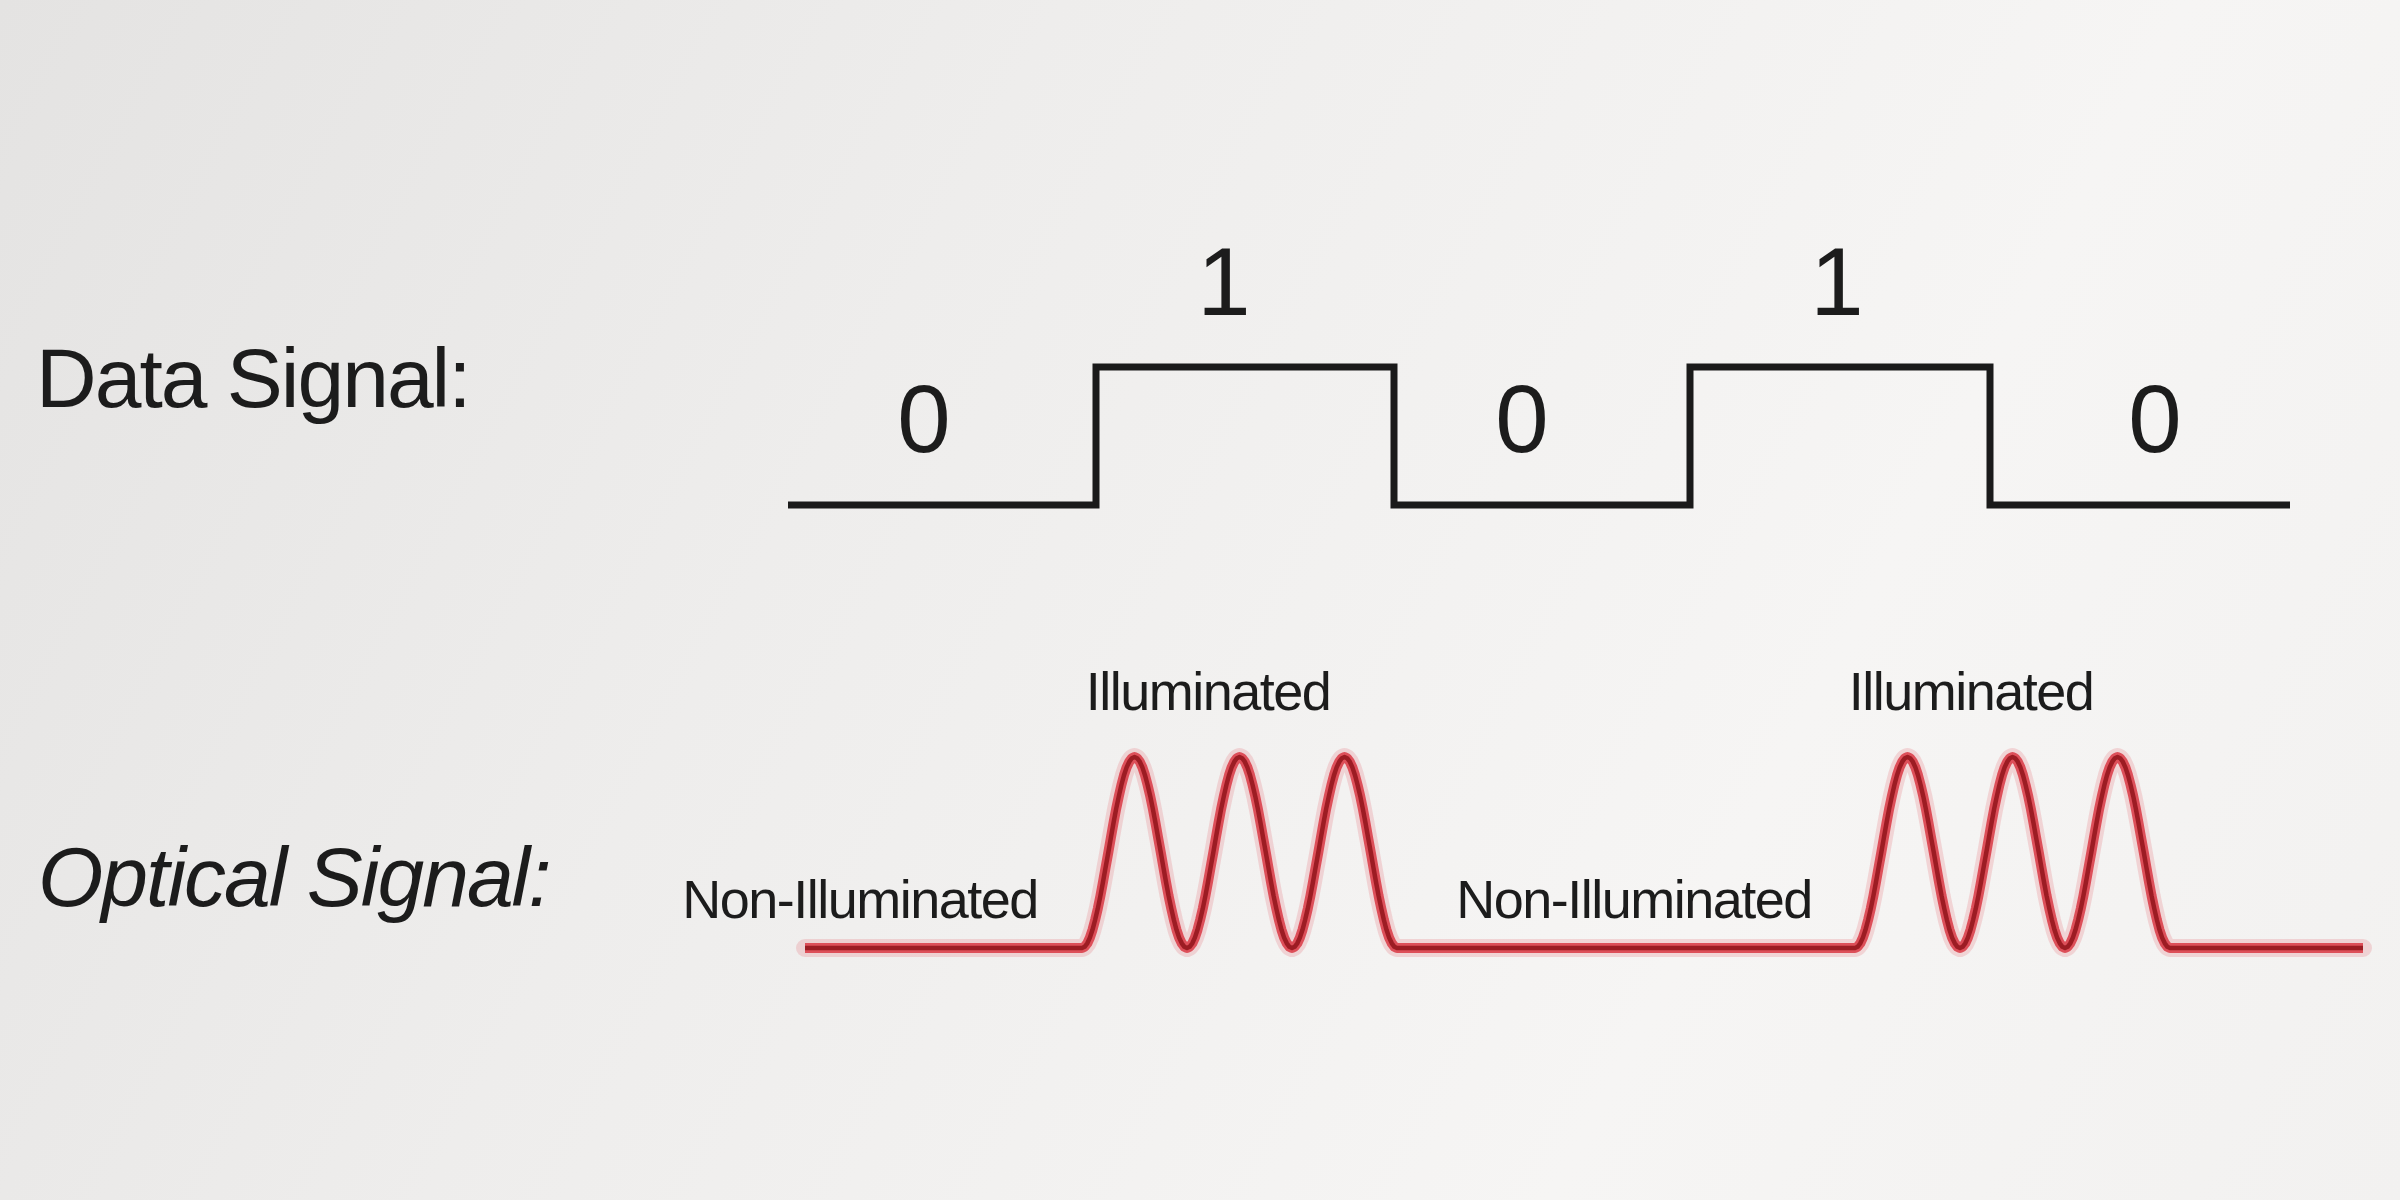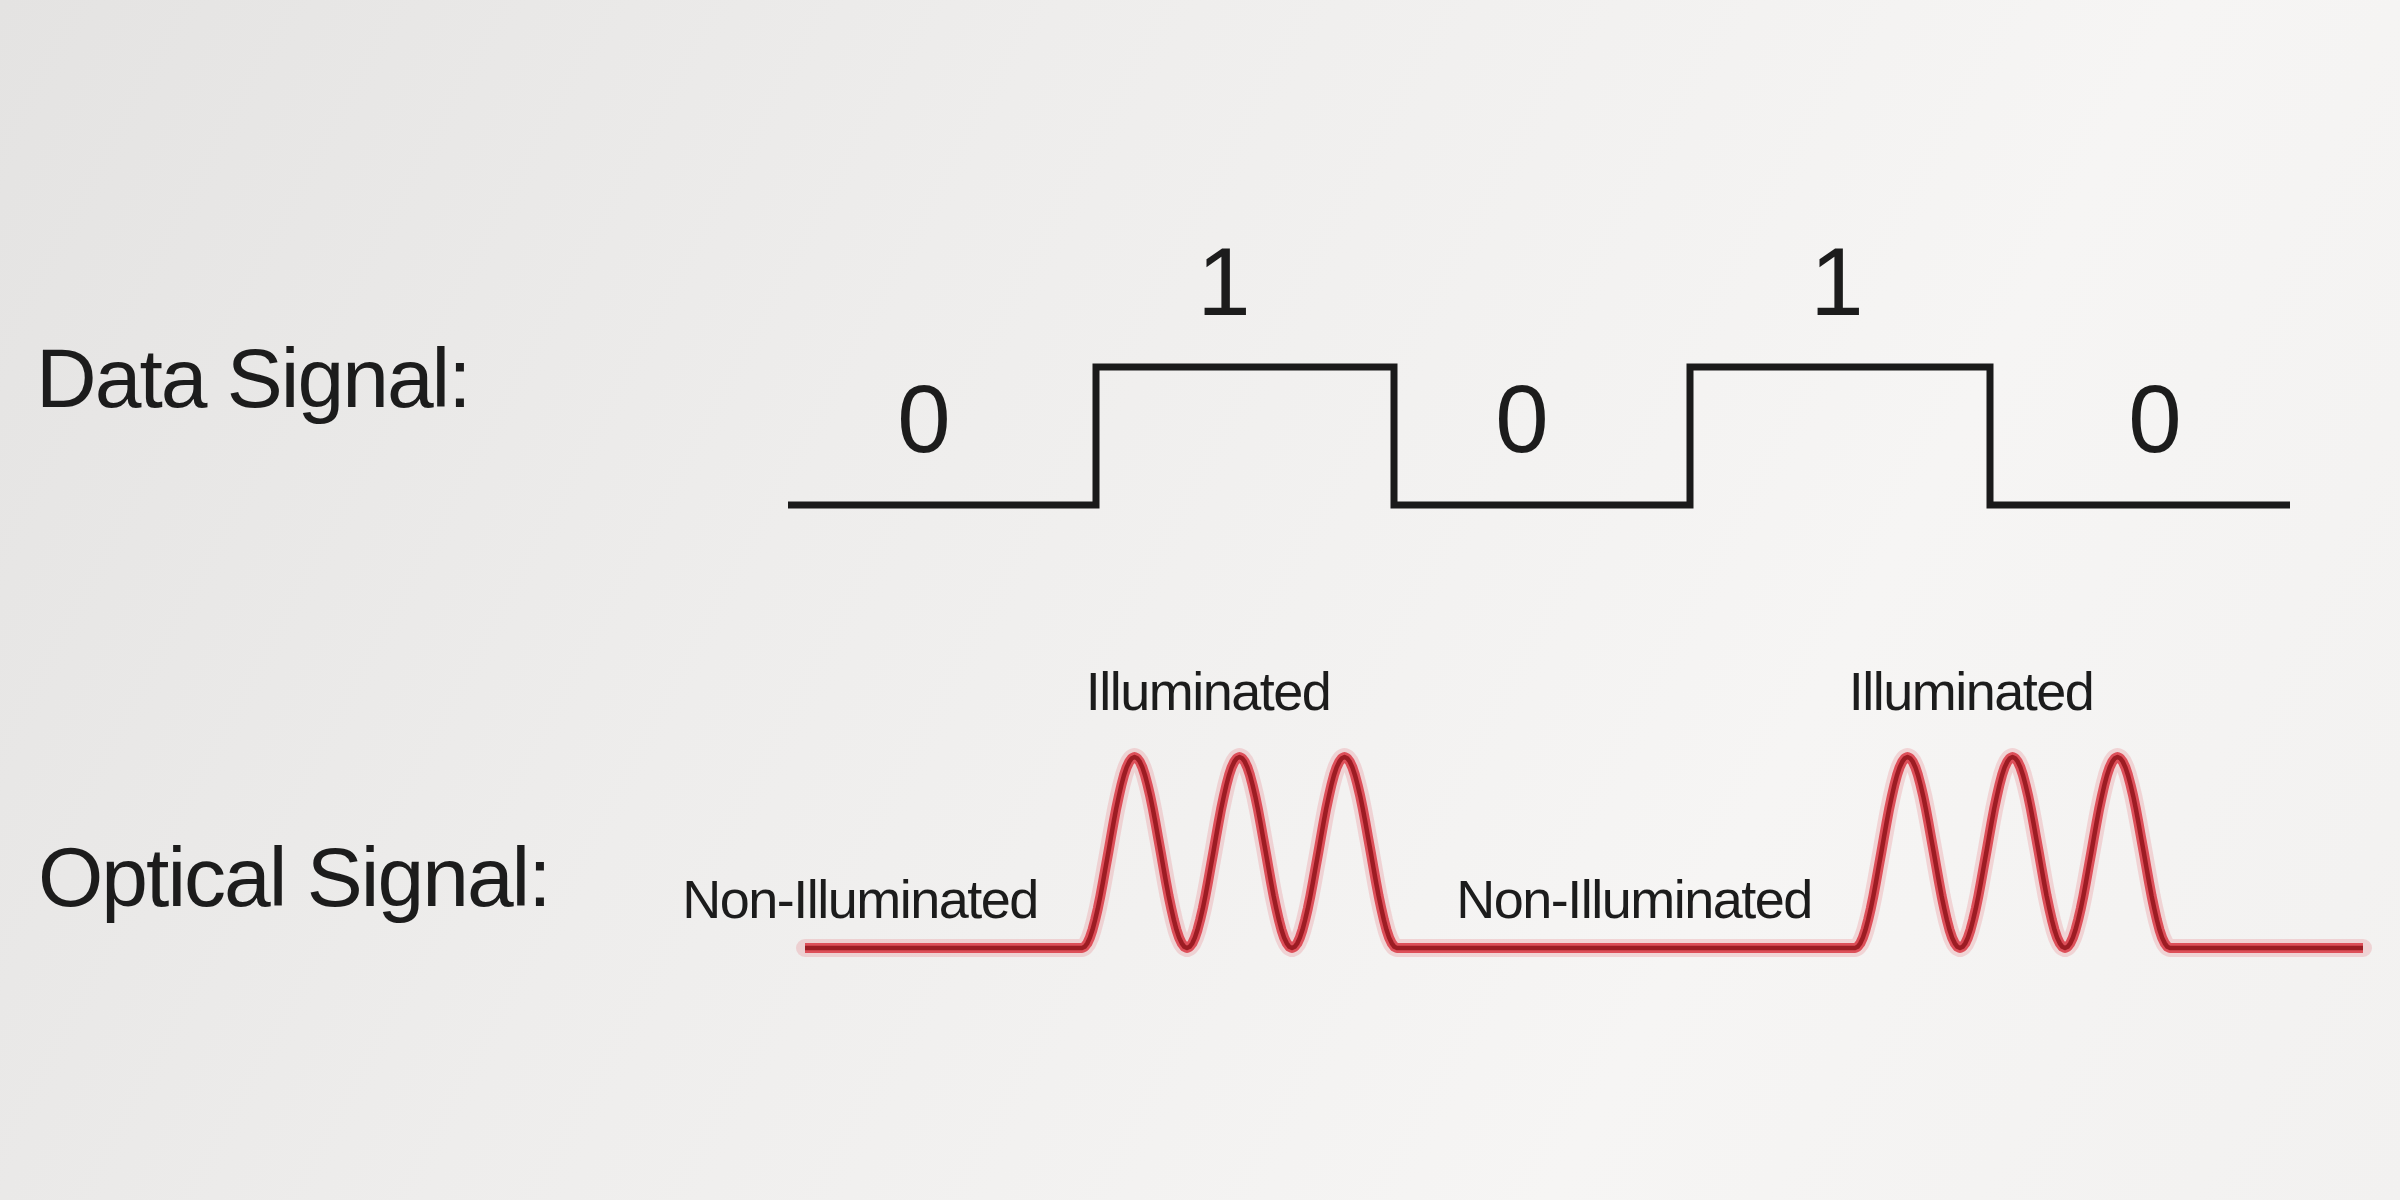--- a/index.html
+++ b/index.html
@@ -25,21 +25,21 @@
     height: 1200px;
   }
   .row-label {
     position: absolute;
     line-height: 1;
     font-size: 84px;
     letter-spacing: -2px;
     white-space: nowrap;
   }
   #data-signal-label  { top: 336px; left: 36px; }
-  #optical-signal-label { top: 835px; left: 38px; }
+  #optical-signal-label { top: 835px; left: 38px; font-style: italic; }
   .bit-label {
     position: absolute;
     line-height: 1;
     font-size: 96px;
     transform: translateX(-50%);
     white-space: nowrap;
   }
   .state-label {
     position: absolute;
     line-height: 1;

